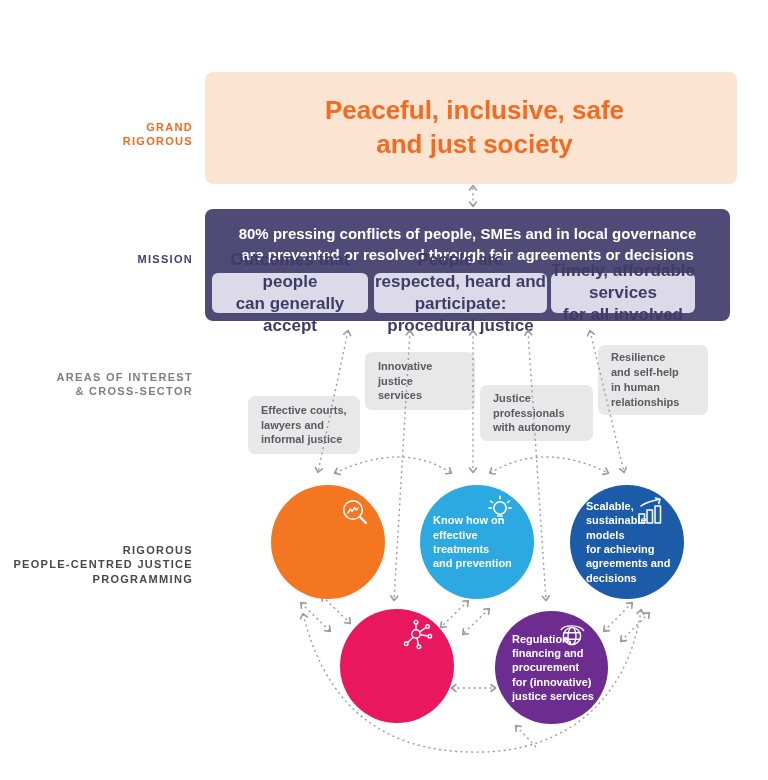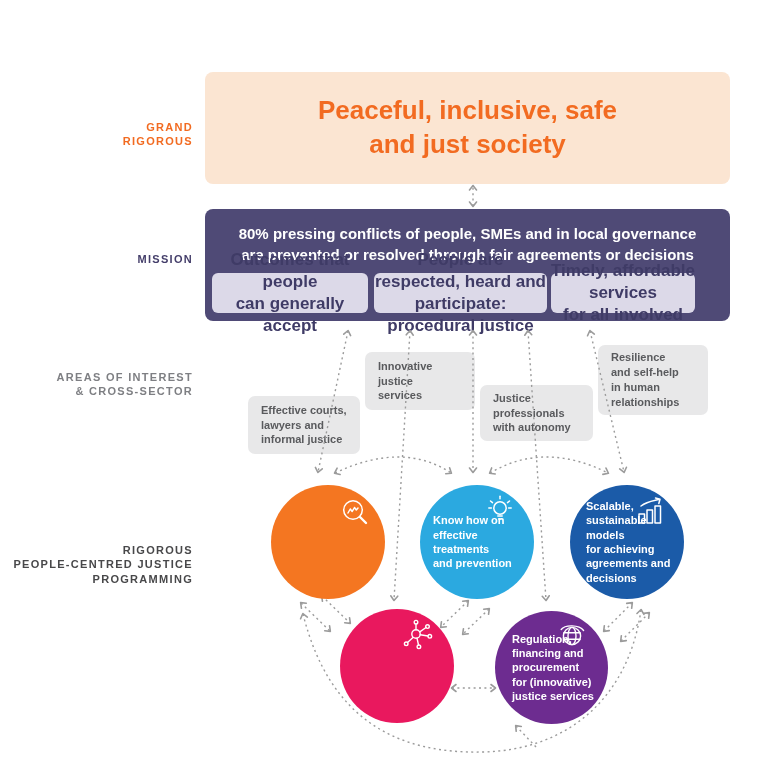--- a/index.html
+++ b/index.html
@@ -15,21 +15,21 @@
   }
   .lbl-grand { top:120px; color:#F26B21; }
   .lbl-mission { top:252px; color:#443E6A; }
   .lbl-areas { top:370px; color:#7E7F83; }
   .lbl-prog { top:543px; color:#48484A; }
 
   
   .gc-box {
     position:absolute; left:205px; top:72px; width:525px; height:112px;
     background:#FBE5D2; border-radius:8px; z-index:2;
-    display:flex; align-items:center; justify-content:center;
+    display:flex; align-items:center; justify-content:center;padding-left:7px;
   }
   .gc-title {
     color:#F26B21; font-size:26px; font-weight:bold; text-align:center;
     line-height:1.3; white-space:pre-line;
   }
 
   
   .mission-box {
     position:absolute; left:205px; top:209px; width:525px; height:112px;
     background:#4F4A76; border-radius:8px; z-index:2;

